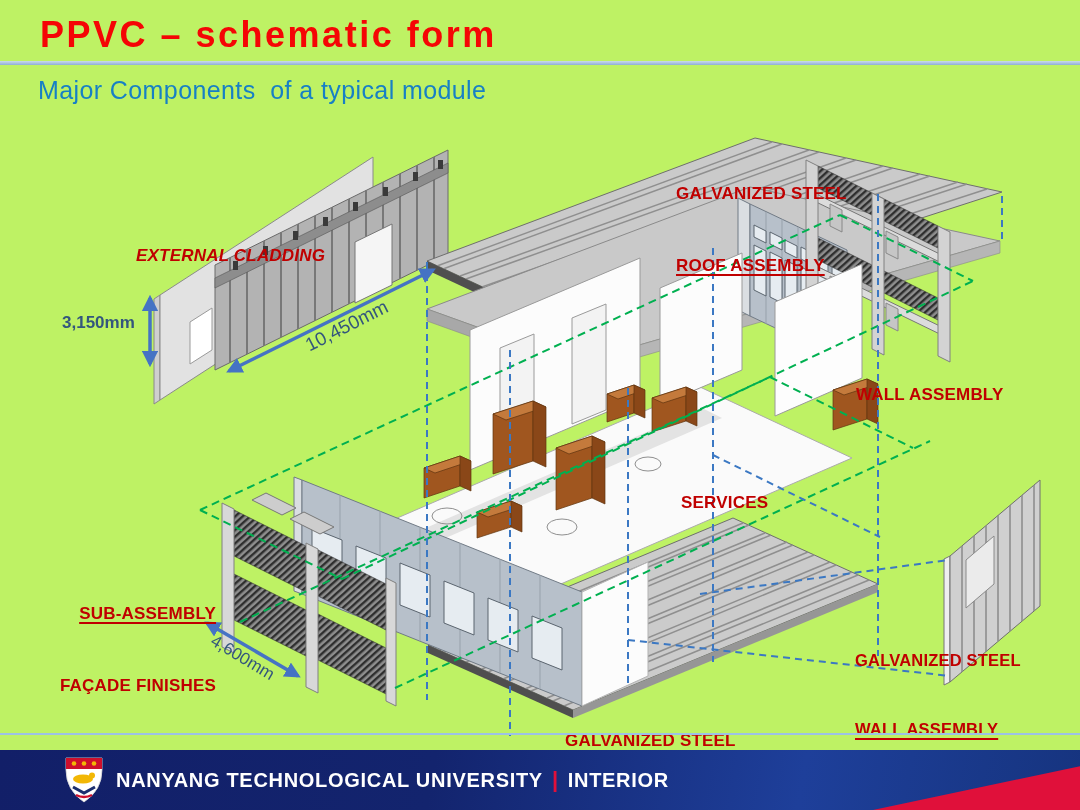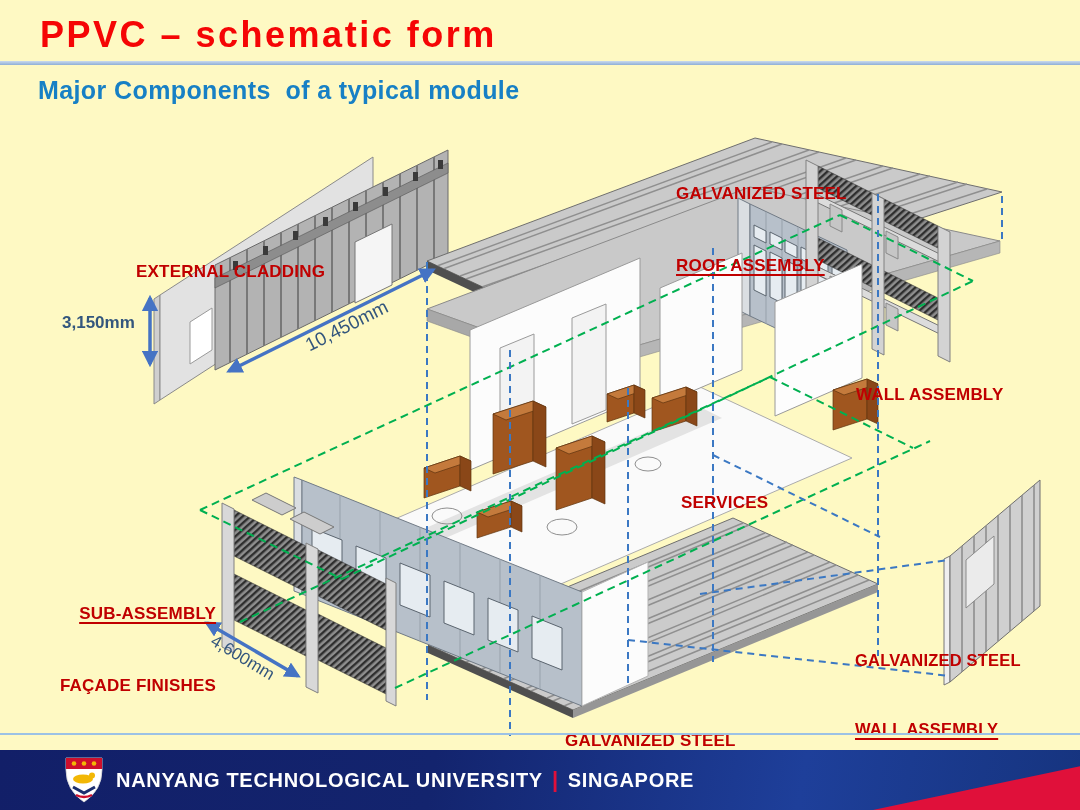--- a/index.html
+++ b/index.html
@@ -1,28 +1,28 @@
 <!DOCTYPE html>
 <html><head>
 <meta charset="utf-8">
 <style>
   html,body{margin:0;padding:0;background:#fff;}
-  .slide{position:relative;width:1080px;height:810px;background:#fef9c3;overflow:hidden;
+  .slide{position:relative;width:1080px;height:810px;background:#bef264;overflow:hidden;
          font-family:"Liberation Sans",sans-serif;}
   .title{position:absolute;left:40px;top:14px;font-size:36px;font-weight:bold;
          letter-spacing:2.5px;color:#F50505;white-space:pre;}
   .divider{position:absolute;left:0;top:61px;width:1080px;height:4px;
          background:linear-gradient(to bottom,#C9DAEE,#8FAFD6);}
-  .subtitle{position:absolute;left:38px;top:76px;font-size:25px;font-weight:bold;
+  .subtitle{position:absolute;left:38px;top:76px;font-size:25px;font-weight:normal;
          letter-spacing:0.4px;color:#1780C5;white-space:pre;}
   .diagram{position:absolute;left:0;top:0;width:1080px;height:810px;}
   .lbl{position:absolute;font-weight:bold;font-size:17px;line-height:23px;
        letter-spacing:0.2px;color:#C00000;white-space:pre;}
   .lbl .u{text-decoration:underline;text-decoration-thickness:2px;text-underline-offset:3px;}
-  #lbl-cladding{left:136px;top:214px;}
+  #lbl-cladding{left:136px;top:198px;font-style:italic;}
   #lbl-roof{left:676px;top:134px;line-height:24px;}
   #lbl-wall{left:856px;top:337px;}
   #lbl-interior{left:681px;top:445px;}
   #lbl-sub{left:40px;top:554px;width:176px;text-align:right;line-height:24px;}
   #lbl-floor{left:565px;top:681px;line-height:24px;}
   #lbl-fire{left:855px;top:603px;font-size:16.5px;line-height:23px;}
   .dim{position:absolute;color:#33567D;font-size:17px;font-weight:normal;white-space:pre;}
   #dim-h{left:62px;top:313px;font-weight:bold;}
   #dim-l{left:302px;top:315px;font-size:19px;transform:rotate(-27deg);}
   #dim-w{left:207px;top:648px;transform:rotate(31deg);}
@@ -345,18 +345,18 @@
         <circle cx="20" cy="7.5" r="2.3" fill="#F2B705"></circle>
         <circle cx="30" cy="7.5" r="2.3" fill="#F2B705"></circle>
         <ellipse cx="19" cy="23" rx="10" ry="4.6" fill="#F2B705"></ellipse>
         <circle cx="28" cy="19.5" r="3" fill="#F2B705"></circle>
         <path d="M9,31 L20,37 L31,31" stroke="#1B2E6E" stroke-width="3" fill="none"></path>
         <path d="M12,39 Q20,43 28,39" stroke="#CE0F2C" stroke-width="2.4" fill="none"></path>
       </svg>
       <div class="footer-text">
         <span>NANYANG TECHNOLOGICAL UNIVERSITY</span>
         <span class="footer-sep">|</span>
-        <span>SINGAPORE</span>
+        <span>INTERIOR</span>
       </div>
     </div>
   </div>
 
 </div>
 
 </body></html>

